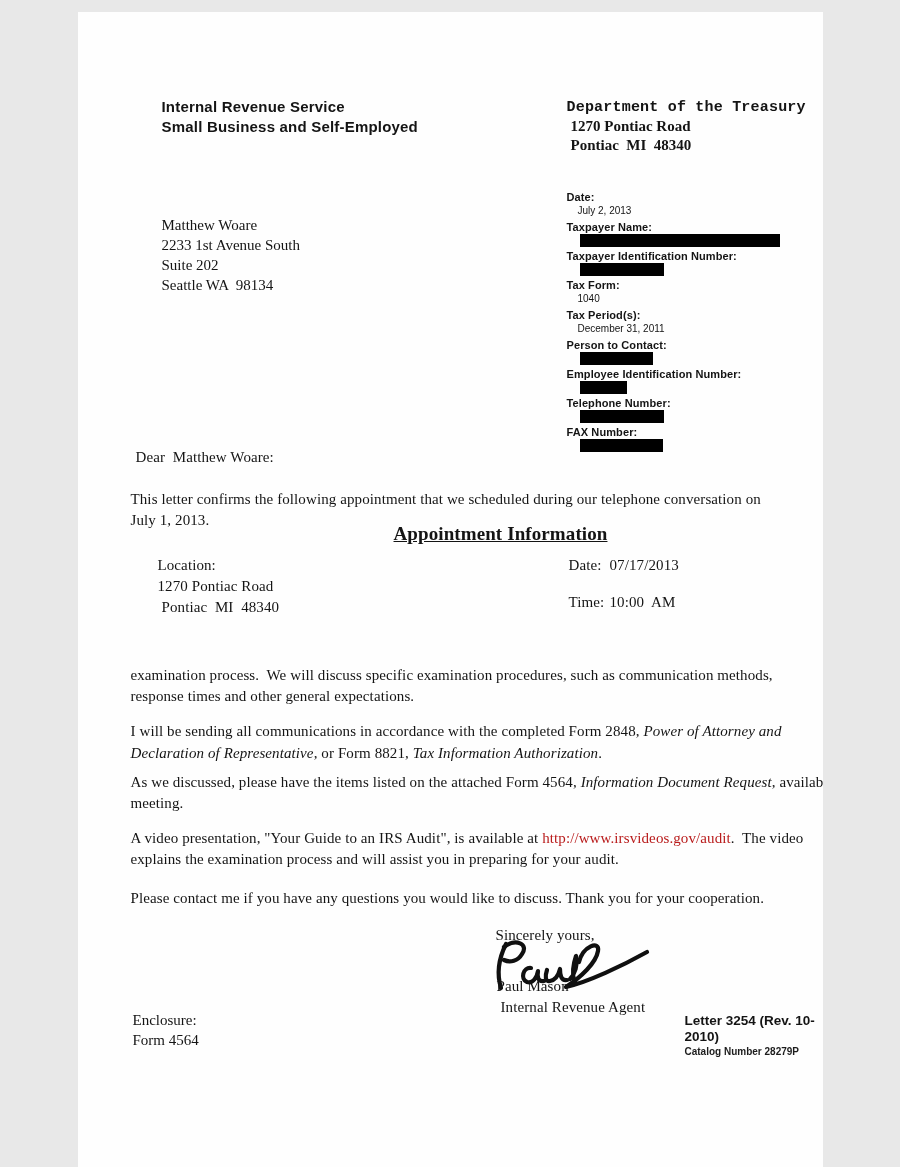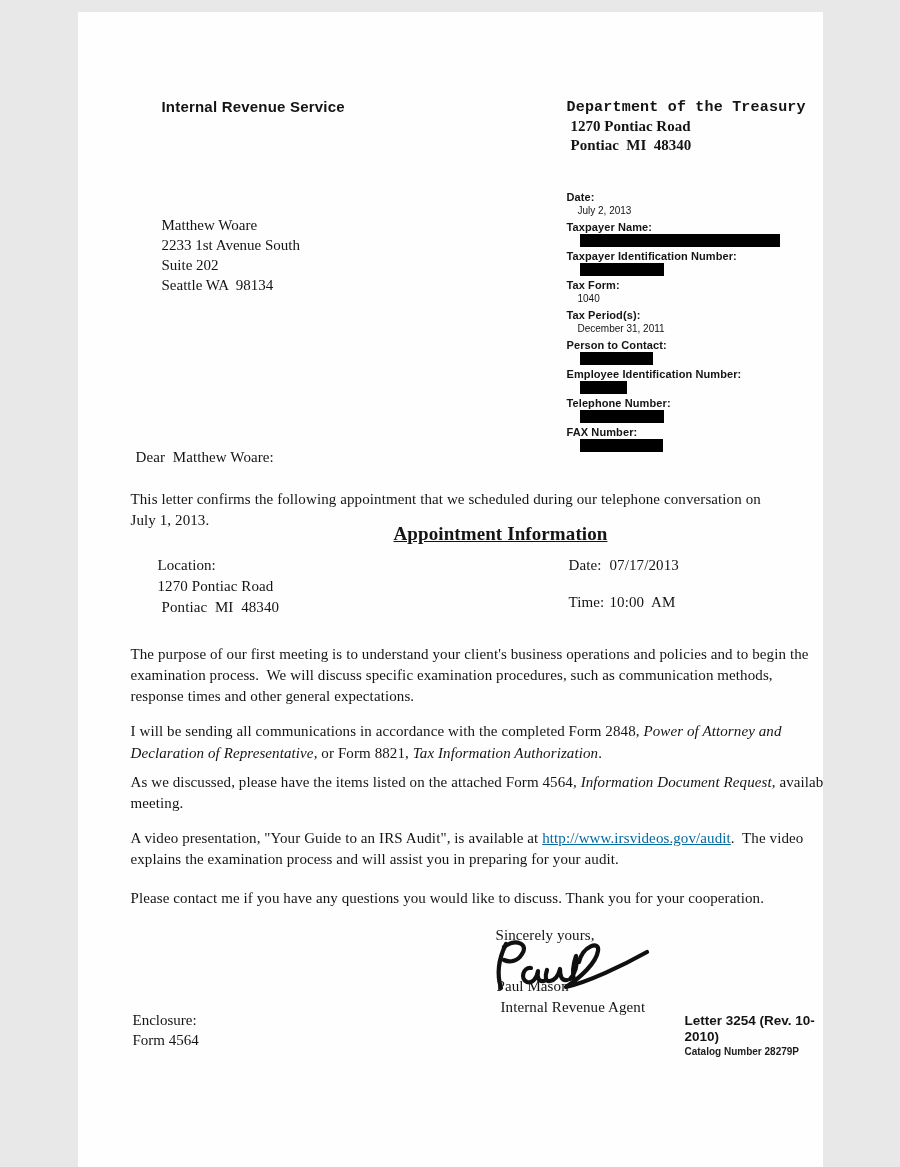--- a/index.html
+++ b/index.html
@@ -49,41 +49,42 @@
   .dt-label{width:41px;}
   .dt-row.time{margin-top:16px;}
 
   .para{left:53px;width:818px;}
   .p-purpose{top:632px;}
   .p-comm{top:708px;line-height:22px;}
   .p-items{top:760px;}
   .p-video{top:816px;}
   .p-closing{top:876px;}
   .ital{font-style:italic;}
-  .plain-link{text-decoration:underline;color:#0369a1;}
+  .plain-link{color:#b91c1c;}
 
   
   .valediction{left:418px;top:913px;}
   .sig-svg{left:406px;top:926px;}
   .signer-name{left:419px;top:964px;}
   .signer-title{left:423px;top:985px;}
 
   
   .enclosure{left:55px;top:998px;font-size:15px;line-height:20px;}
   .letter-ref{left:607px;top:1001px;font-family:"Liberation Sans",sans-serif;}
   .letter-num{font-weight:bold;font-size:13.5px;line-height:16px;}
   .catalog{font-size:10px;line-height:13px;font-weight:bold;color:#1c1c1c;}
 </style>
 </head>
 <body>
 
 <div class="letter">
 
   <div class="abs hdr-left">
     <div>Internal Revenue Service</div>
+    <div>Small Business and Self-Employed</div>
   </div>
 
   <div class="abs hdr-right">
     <div class="dept-title">Department of the Treasury</div>
     <div class="dept-addr pre">1270 Pontiac Road</div>
     <div class="dept-addr pre">Pontiac  MI  48340</div>
   </div>
 
   <div class="abs recipient">
     <div class="pre">Matthew Woare</div>
@@ -139,21 +140,21 @@
     <div class="dt-row">
       <div class="dt-label">Date:</div>
       <div class="pre">07/17/2013</div>
     </div>
     <div class="dt-row time">
       <div class="dt-label">Time:</div>
       <div class="pre">10:00  AM</div>
     </div>
   </div>
 
-  <div class="abs body-text para p-purpose pre"><span>The purpose of our first meeting is to understand your client's business operations and policies and to begin the</span><br><span>examination process.  We will discuss specific examination procedures, such as communication methods,</span><br><span>response times and other general expectations.</span></div>
+  <div class="abs body-text para p-purpose pre"><br><span>examination process.  We will discuss specific examination procedures, such as communication methods,</span><br><span>response times and other general expectations.</span></div>
 
   <div class="abs body-text para p-comm pre"><span>I will be sending all communications in accordance with the completed Form 2848, </span><span class="ital">Power of Attorney and</span><br><span class="ital">Declaration of Representative</span><span>, or Form 8821, </span><span class="ital">Tax Information Authorization</span><span>.</span></div>
 
   <div class="abs body-text para p-items pre"><span>As we discussed, please have the items listed on the attached Form 4564, </span><span class="ital">Information Document Request</span><span>, available at our first meeting.</span></div>
 
   <div class="abs body-text para p-video pre"><span>A video presentation, "Your Guide to an IRS Audit", is available at </span><span class="plain-link">http://www.irsvideos.gov/audit</span><span>.  The video</span><br><span>explains the examination process and will assist you in preparing for your audit.</span></div>
 
   <div class="abs body-text para p-closing pre">Please contact me if you have any questions you would like to discuss. Thank you for your cooperation.</div>
 
   <div class="abs body-text valediction">Sincerely yours,</div>

